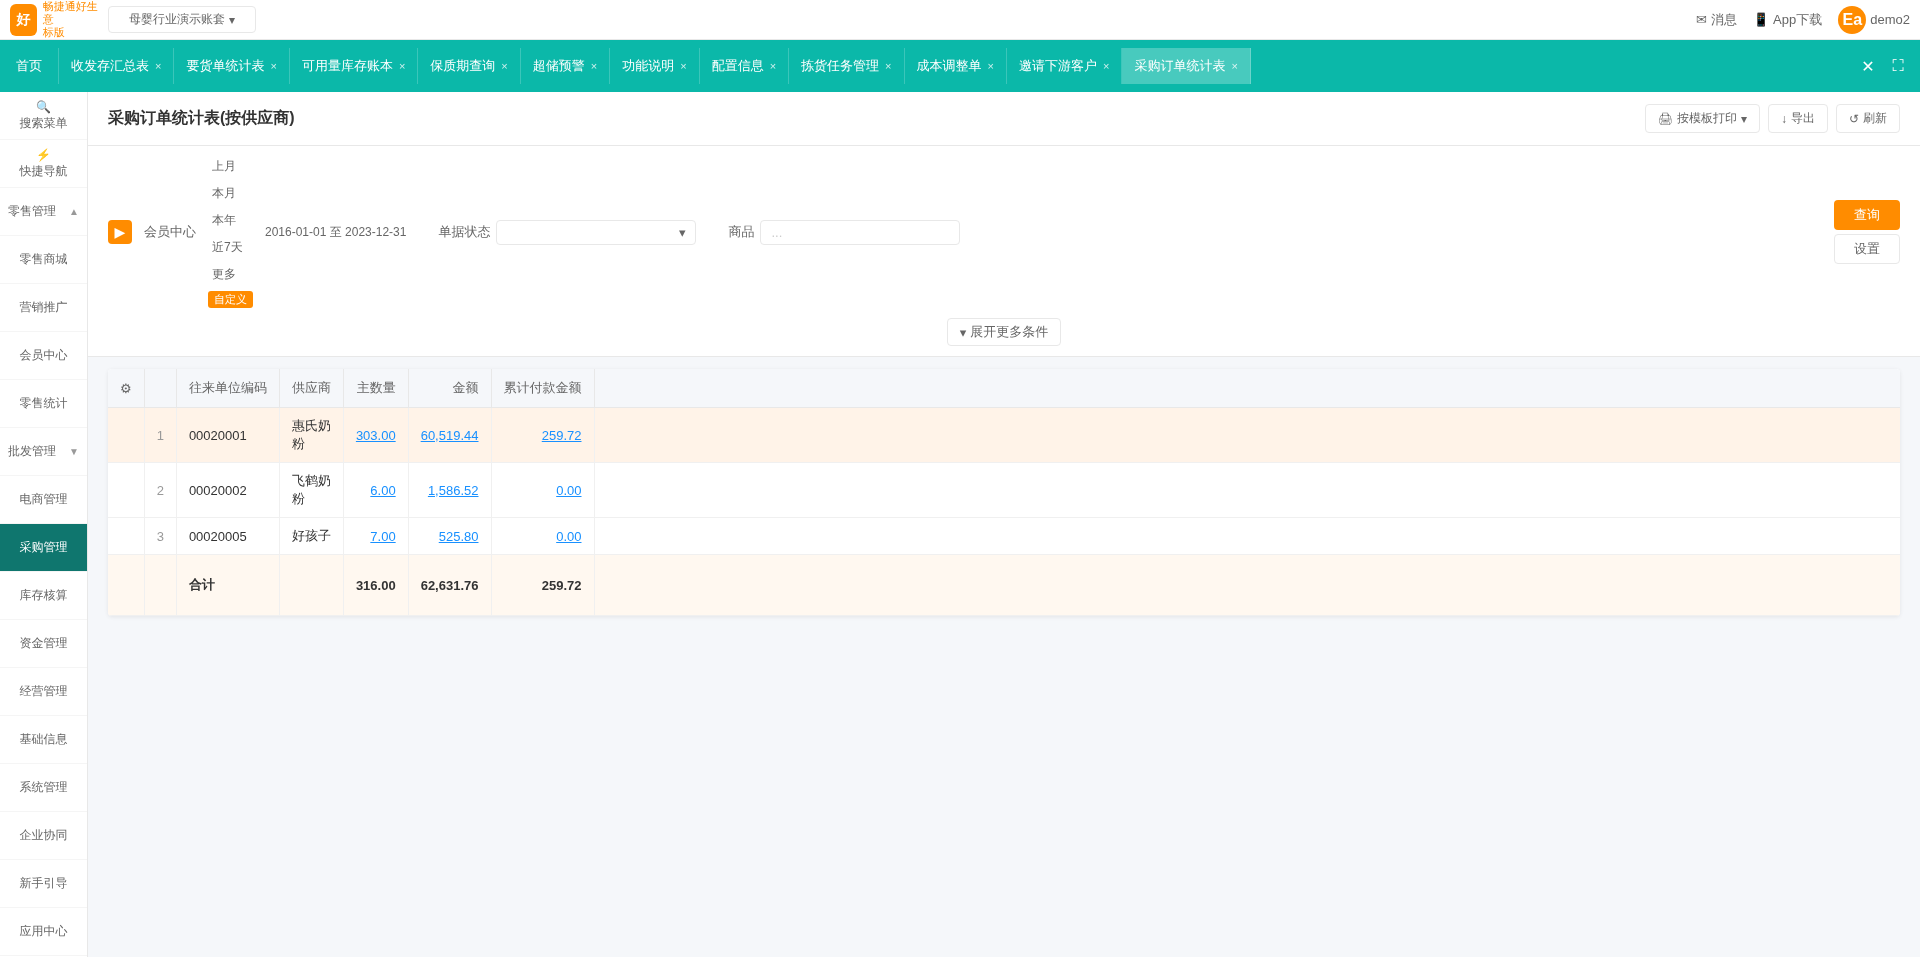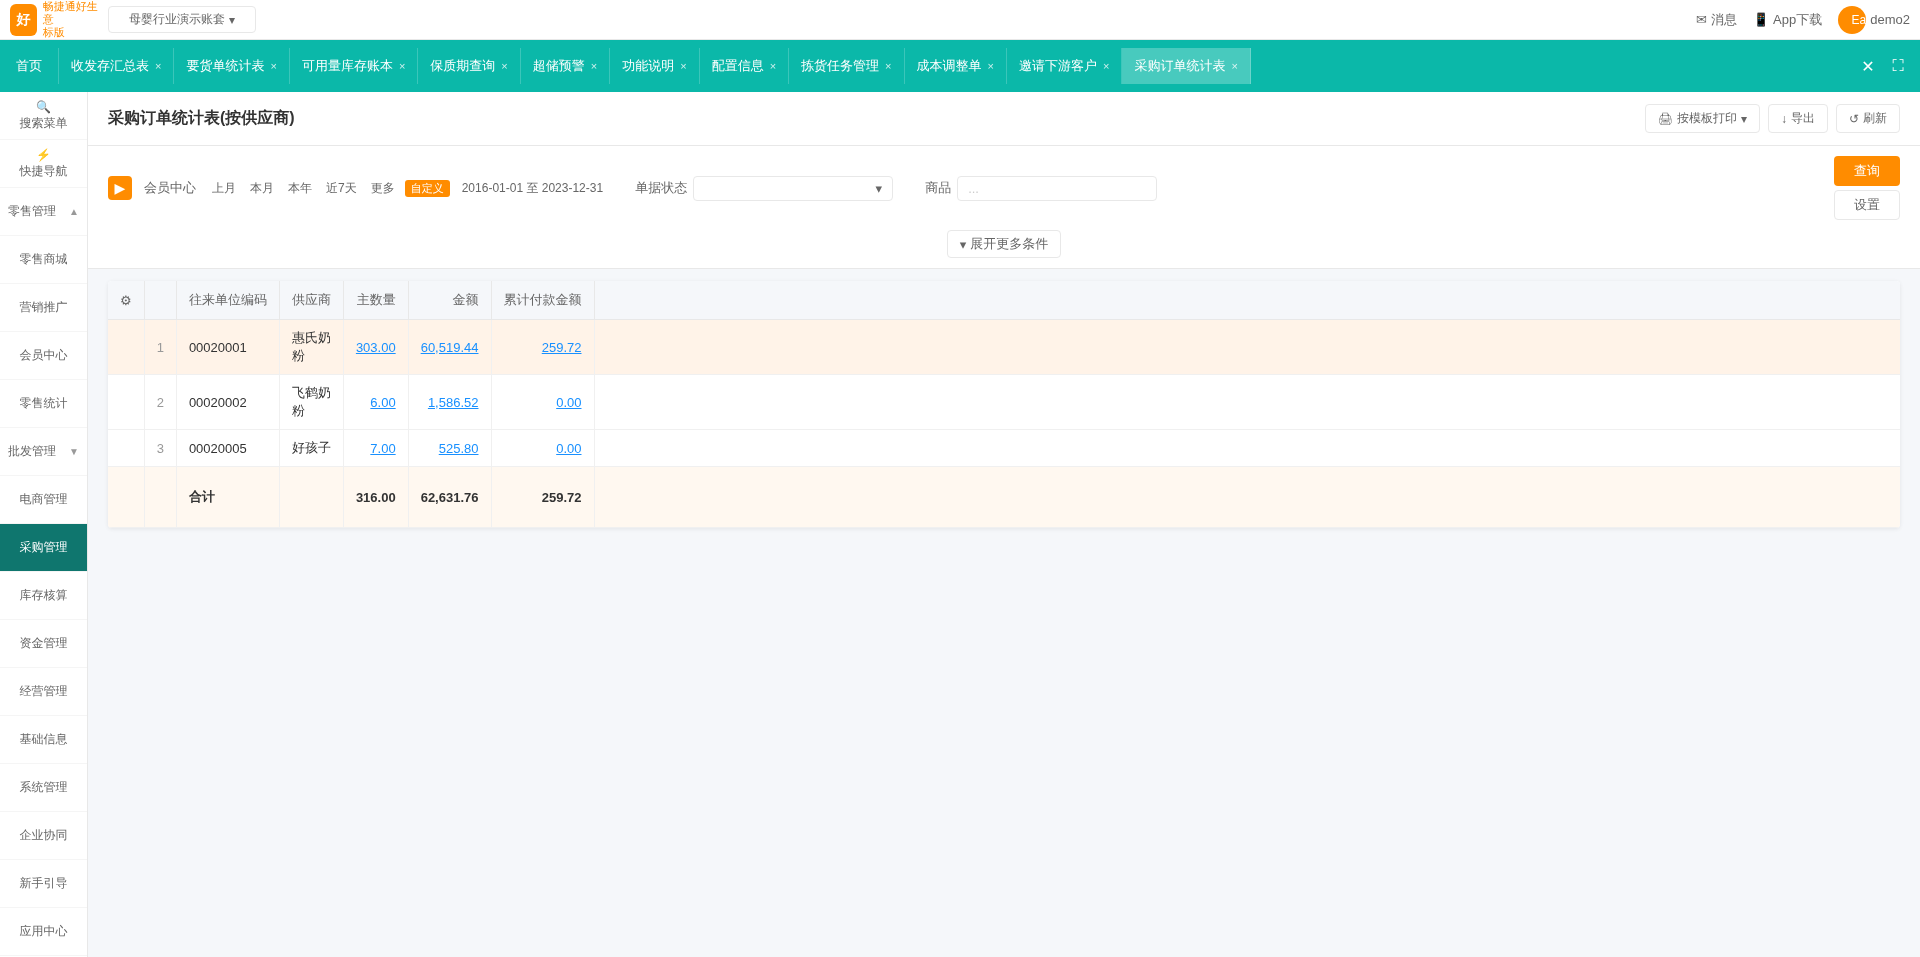--- a/index.html
+++ b/index.html
@@ -6,21 +6,21 @@
     body { font-family: 'Microsoft YaHei', Arial, sans-serif; font-size: 13px; background: #f5f5f5; color: #333; width: 1920px; min-height: 957px; overflow-x: hidden; }
 
     
     .top-bar { display: flex; align-items: center; height: 40px; background: #fff; border-bottom: 1px solid #e8e8e8; padding: 0 10px; }
     .logo-area { display: flex; align-items: center; gap: 6px; width: 88px; }
     .logo-icon { width: 32px; height: 32px; background: #ff8c00; border-radius: 6px; display: flex; align-items: center; justify-content: center; color: #fff; font-size: 14px; font-weight: bold; }
     .logo-text { font-size: 11px; color: #ff8c00; line-height: 1.2; }
     .workspace-selector { display: flex; align-items: center; gap: 4px; padding: 4px 20px; border: 1px solid #e8e8e8; border-radius: 4px; cursor: pointer; color: #666; font-size: 12px; margin-left: 10px; }
     .top-right { margin-left: auto; display: flex; align-items: center; gap: 16px; color: #666; font-size: 13px; }
     .top-right-item { display: flex; align-items: center; gap: 4px; cursor: pointer; }
-    .avatar { width: 28px; height: 28px; border-radius: 50%; background: #ff8c00; color: #fff; display: flex; align-items: center; justify-content: flex-end; font-size: 12px; font-weight: normal; }
+    .avatar { width: 28px; height: 28px; border-radius: 50%; background: #ff8c00; color: #fff; display: flex; align-items: center; justify-content: center; font-size: 16px; font-weight: bold; }
 
     
     .nav-tabs { display: flex; align-items: center; height: 52px; background: #0bb8a9; padding: 0; overflow: hidden; }
     .nav-tab { display: flex; align-items: center; gap: 4px; padding: 0 12px; height: 36px; color: #fff; font-size: 13px; cursor: pointer; white-space: nowrap; border-right: 1px solid rgba(255,255,255,0.2); }
     .nav-tab.active { background: rgba(255,255,255,0.25); }
     .nav-tab .close-x { font-size: 11px; color: rgba(255,255,255,0.8); cursor: pointer; margin-left: 2px; }
     .nav-tab.home { padding: 0 16px; }
     .nav-right-btns { margin-left: auto; display: flex; align-items: center; gap: 2px; padding-right: 8px; }
     .nav-right-btn { width: 28px; height: 28px; display: flex; align-items: center; justify-content: center; color: #fff; cursor: pointer; font-size: 16px; border-radius: 3px; }
 
@@ -39,21 +39,21 @@
     .header-actions { display: flex; align-items: center; gap: 8px; }
     .btn-print { display: flex; align-items: center; gap: 4px; padding: 5px 12px; border: 1px solid #e8e8e8; border-radius: 4px; background: #fff; cursor: pointer; font-size: 12px; color: #666; }
     .btn-export { display: flex; align-items: center; gap: 4px; padding: 5px 12px; border: 1px solid #e8e8e8; border-radius: 4px; background: #fff; cursor: pointer; font-size: 12px; color: #666; }
     .btn-refresh { display: flex; align-items: center; gap: 4px; padding: 5px 12px; border: 1px solid #e8e8e8; border-radius: 4px; background: #fff; cursor: pointer; font-size: 12px; color: #666; }
 
     
     .filter-bar { background: #fff; padding: 10px 20px; border-bottom: 1px solid #e8e8e8; }
     .filter-row { display: flex; align-items: center; gap: 12px; flex-wrap: wrap; margin-bottom: 4px; }
     .filter-toggle { width: 24px; height: 24px; background: #ff8c00; color: #fff; display: flex; align-items: center; justify-content: center; border-radius: 4px; cursor: pointer; font-size: 14px; flex-shrink: 0; }
     .filter-label { color: #666; font-size: 13px; white-space: nowrap; }
-    .date-shortcuts { display: flex; align-items: center; gap: 6px; }
+    .date-shortcuts { display: flex; align-items: flex-start; gap: 6px; flex-direction: column; }
     .date-shortcut { color: #666; font-size: 12px; cursor: pointer; padding: 2px 4px; }
     .date-custom-badge { background: #ff8c00; color: #fff; font-size: 11px; padding: 1px 6px; border-radius: 3px; cursor: pointer; }
     .date-range-text { color: #666; font-size: 12px; }
     .filter-field { display: flex; align-items: center; gap: 6px; }
     .filter-field-label { color: #666; font-size: 13px; white-space: nowrap; }
     .filter-select { display: flex; align-items: center; gap: 4px; padding: 4px 10px; border: 1px solid #e8e8e8; border-radius: 4px; background: #fff; cursor: pointer; font-size: 13px; color: #666; min-width: 200px; justify-content: space-between; }
     .filter-input { display: flex; align-items: center; gap: 4px; padding: 4px 10px; border: 1px solid #e8e8e8; border-radius: 4px; background: #fff; font-size: 13px; color: #666; min-width: 200px; }
     .filter-more-btn { display: flex; align-items: center; gap: 4px; padding: 4px 12px; border: 1px solid #e8e8e8; border-radius: 4px; background: #fff; cursor: pointer; font-size: 13px; color: #666; margin: 6px auto 0; width: fit-content; }
     .btn-query { background: #ff8c00; color: #fff; border: none; padding: 6px 20px; border-radius: 4px; cursor: pointer; font-size: 13px; }
     .btn-settings { background: #fff; color: #666; border: 1px solid #e8e8e8; padding: 5px 16px; border-radius: 4px; cursor: pointer; font-size: 13px; }

